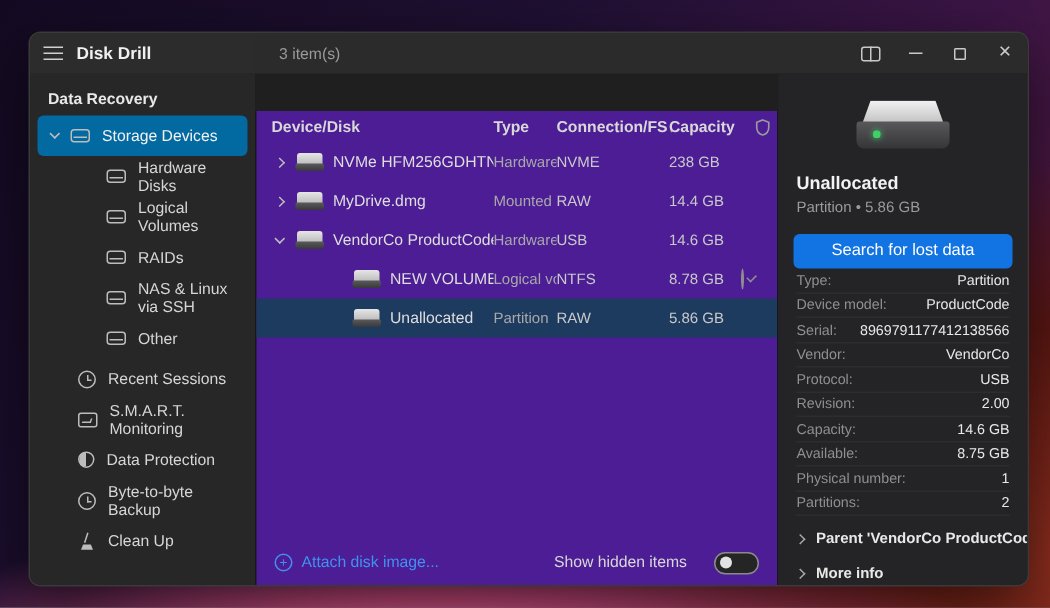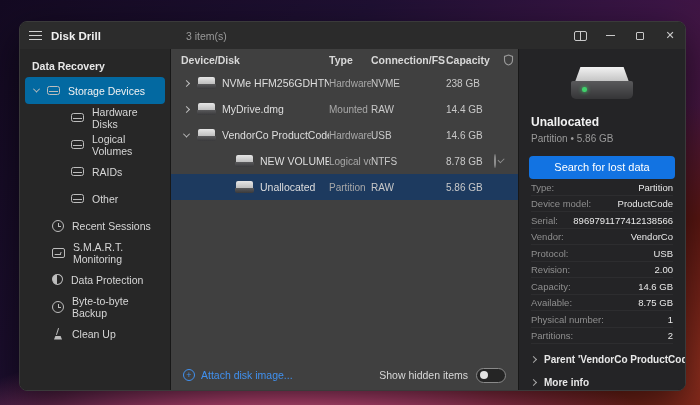--- a/index.html
+++ b/index.html
@@ -49,21 +49,21 @@
   .ico-drive::after { content:""; position:absolute; left:1px; right:1px; bottom:1.6px; border-top:1.1px solid #bdbdbd; }
   .ico-clock { width:12px; height:12px; border:1.1px solid #bdbdbd; border-radius:50%; position:relative; flex:0 0 auto; }
   .ico-clock::after { content:""; position:absolute; left:4.6px; top:2.4px; width:2.8px; height:3.6px; border-left:1.1px solid #bdbdbd; border-bottom:1.1px solid #bdbdbd; }
   .ico-smart { width:13px; height:10px; border:1.1px solid #bdbdbd; border-radius:2px; position:relative; flex:0 0 auto; }
   .ico-smart::after { content:""; position:absolute; left:2px; top:3.6px; width:5px; height:2.4px; border-right:1.1px solid #bdbdbd; border-bottom:1.1px solid #bdbdbd; transform:skewX(-20deg); }
   .ico-shield-half { width:11px; height:11px; border:1.1px solid #bdbdbd; border-radius:50% 50% 50% 50% / 45% 45% 55% 55%; background:linear-gradient(90deg,#bdbdbd 50%,transparent 50%); flex:0 0 auto; }
   .ico-broom { width:12px; height:12px; position:relative; flex:0 0 auto; }
   .ico-broom::before { content:""; position:absolute; left:5.4px; top:0; height:7px; border-left:1.4px solid #bdbdbd; transform:rotate(18deg); }
   .ico-broom::after { content:""; position:absolute; left:2px; bottom:0; width:8px; height:4px; background:#bdbdbd; clip-path:polygon(20% 0,80% 0,100% 100%,0 100%); }
   
-  .main { flex:1; background:#404040; display:flex; flex-direction:column; border-left:1px solid #181818; border-right:1px solid #181818; min-width:0; }
+  .main { flex:1; background:#4c1d95; display:flex; flex-direction:column; border-left:1px solid #181818; border-right:1px solid #181818; min-width:0;margin-top:25px; }
   .thead, .trow { display:grid; grid-template-columns:158px 42px 75px 48px 28px; align-items:center; }
   .thead { height:21px; font-size:10.5px; font-weight:bold; color:#d8d8d8; }
   .th-name { padding-left:10px; }
   .th-conn { display:flex; align-items:flex-end; justify-content:space-between; padding-right:6px; }
   .sort-arrow { color:#9a9a9a; font-size:10px; font-weight:normal; }
   .ico-shield { display:block; margin:0 auto; }
   .trow { height:26px; font-size:10.5px; color:#dedede; cursor:default; }
   .trow.sel { background:#1d3a5f; }
   .cell-name { display:flex; align-items:center; gap:6px; overflow:hidden; white-space:nowrap; }
   .cell-name.lvl0 { padding-left:10px; }
@@ -73,21 +73,21 @@
   .cell-cap { color:#c9c9c9; font-size:10px; }
   .mini-drive { width:19px; height:12px; flex:0 0 auto; position:relative; }
   .mini-drive .md-top { position:absolute; top:0; left:1px; right:1px; height:7.5px; border-radius:2px 2px 0 0; background:linear-gradient(#e6e6e6,#b9b9b9); }
   .mini-drive .md-bot { position:absolute; bottom:0; left:0; right:0; height:5px; border-radius:1px 1px 2px 2px; background:linear-gradient(#5a5a5c,#39393b); }
   .row-chev { width:10px; display:flex; justify-content:center; flex:0 0 auto; }
   .ico-check { width:13px; height:13px; border:1.1px solid #8f8f8f; border-radius:50%; position:relative; margin:0 auto; }
   .ico-check::after { content:""; position:absolute; left:3.2px; top:3.2px; width:4.6px; height:2.6px; border-left:1.1px solid #8f8f8f; border-bottom:1.1px solid #8f8f8f; transform:rotate(-45deg); }
   .main-footer { margin-top:auto; height:30px; display:flex; align-items:center; padding:0 12px; gap:8px; }
   .attach-link { display:flex; align-items:center; gap:6px; color:var(--link,#4091f0); font-size:10.5px; cursor:pointer; }
   .ico-plus-circle { width:12px; height:12px; border:1.2px solid var(--link,#4091f0); border-radius:50%; display:flex; align-items:center; justify-content:center; font-size:9px; line-height:1; color:var(--link,#4091f0); }
-  .hidden-group { margin-left:auto; display:flex; align-items:center; gap:8px; }
+  .hidden-group { margin-left:auto; display:flex; align-items:center; gap:18px; }
   .hidden-label { font-size:10.5px; color:#d8d8d8; }
   .toggle { width:30px; height:15px; border:1.1px solid #8a8a8a; border-radius:8px; background:#252525; position:relative; cursor:pointer; }
   .toggle .knob { position:absolute; left:2.5px; top:2px; width:8.5px; height:8.5px; border-radius:50%; background:#e2e2e2; }
   
   .details { width:166px; flex:0 0 166px; background:#242426; display:flex; flex-direction:column; overflow:hidden; }
   .drive-graphic { margin:18px auto 0; width:62px; height:34px; position:relative; }
   .dg-top { position:absolute; top:0; left:4px; width:54px; height:15px; background:linear-gradient(#f2f2f2,#c2c2c2); clip-path:polygon(10% 0,90% 0,100% 100%,0 100%); border-radius:3px 3px 0 0; }
   .dg-front { position:absolute; top:14px; left:0; width:62px; height:18px; border-radius:2px 2px 5px 5px; background:linear-gradient(#59595b,#353537); }
   .dg-led { position:absolute; top:20px; left:11px; width:4.5px; height:4.5px; border-radius:50%; background:#3fd06a; box-shadow:0 0 4px #3fd06a; }
   .dp-title { font-size:12px; font-weight:bold; color:#f2f2f2; padding:14px 12px 0; }
@@ -143,20 +143,24 @@
       <div class="srow pl-sub">
         <span class="ico-drive"></span>
         <span>Logical Volumes</span>
       </div>
       <div class="srow pl-sub">
         <span class="ico-drive"></span>
         <span>RAIDs</span>
       </div>
       <div class="srow pl-sub">
         <span class="ico-drive"></span>
+        <span>NAS &amp; Linux via SSH</span>
+      </div>
+      <div class="srow pl-sub">
+        <span class="ico-drive"></span>
         <span>Other</span>
       </div>
       <div class="srow pl-icon">
         <span class="ico-clock"></span>
         <span>Recent Sessions</span>
       </div>
 
 
       <div class="srow pl-icon">
         <span class="ico-smart"></span>

